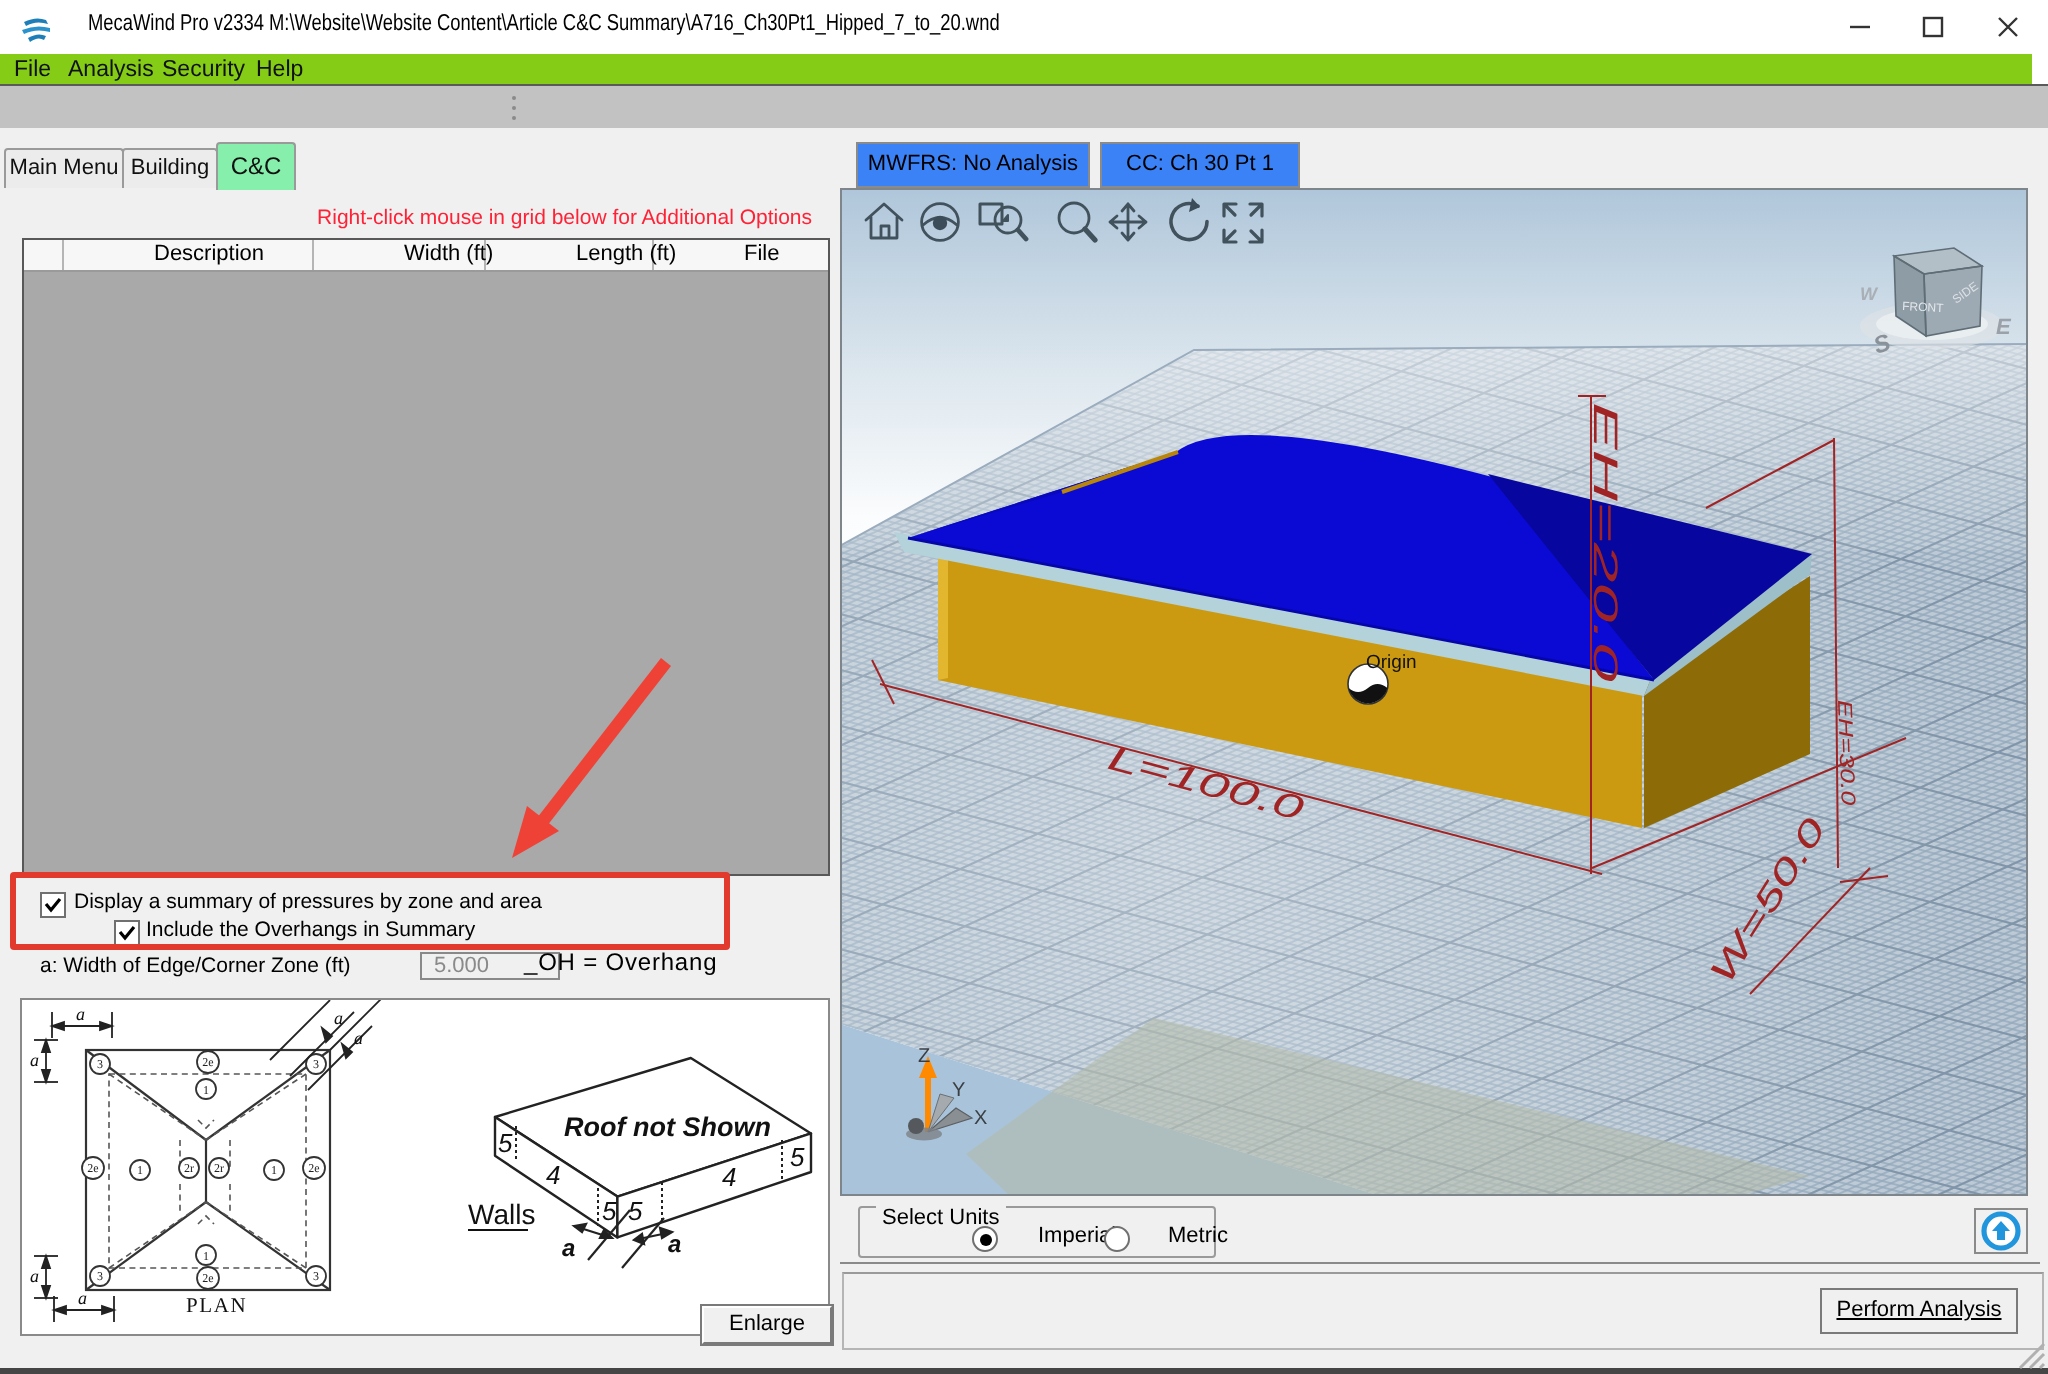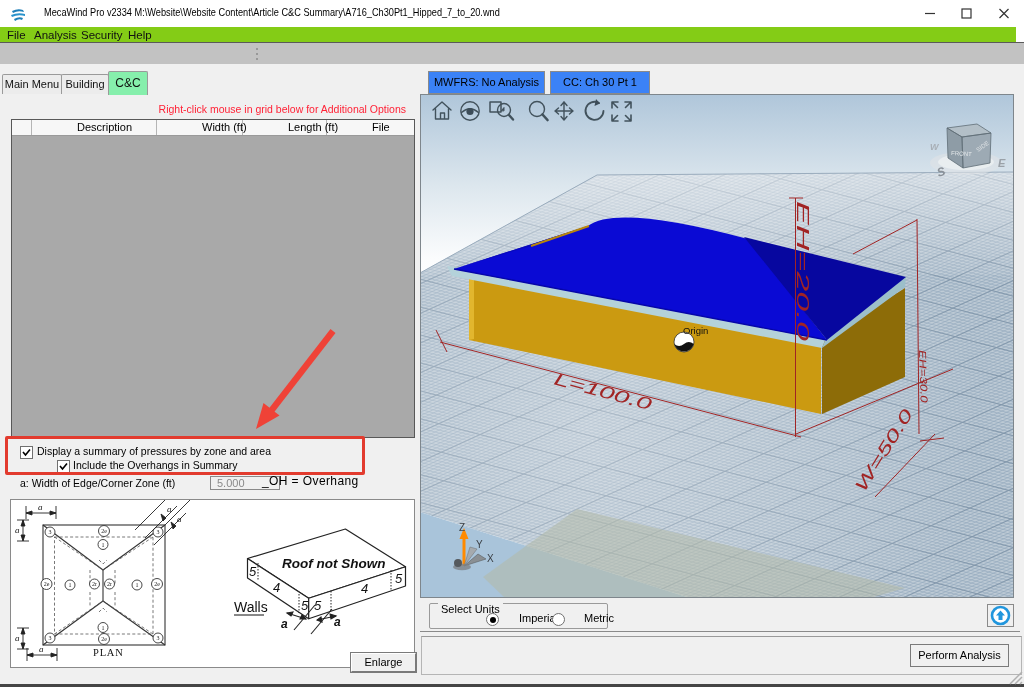--- a/index.html
+++ b/index.html
@@ -44,21 +44,21 @@
  font-size:11px;color:#000;text-align:center;line-height:20px;}
 #vp{left:420px;top:94px;width:594px;height:504px;}
 #unitsbar{left:420px;top:598px;width:600px;height:33px;background:#f0f0f0;border-bottom:1px solid #8a8a8a;}
 #unitbox{left:9px;top:5px;width:177px;height:24px;border:1px solid #9a9a9a;border-radius:2px;}
 #unitlab{left:8px;top:-1px;background:#f0f0f0;padding:0 3px;font-size:11px;color:#000;}
 .rad{position:absolute;width:11px;height:11px;border-radius:50%;background:#fff;border:1px solid #707070;}
 .radl{position:absolute;font-size:11px;color:#000;margin-left:16px;}
 #bluebtn{left:567px;top:6px;width:25px;height:21px;border:1px solid #8a8a8a;background:#f0f0f0;}
 #perfbar{left:421px;top:636px;width:599px;height:37px;background:#f0f0f0;border:1px solid #b5b5b5;border-top:1px solid #9a9a9a;}
 #perfbtn{left:488px;top:7px;width:97px;height:21px;background:#f0f0f0;border:1px solid #7a7a7a;
- font-size:11px;text-align:center;line-height:21px;color:#000;}
+ font-size:11px;text-align:center;line-height:21px;color:#000;text-decoration:underline;}
 </style>
 </head>
 <body>
 
 <div class="abs" id="titlebar">
  <svg class="abs" style="left:10px;top:6px" width="17" height="17" viewBox="0 0 17 17">
   <path d="M2 5 Q8 2 13 4 L14 6 Q8 4 3 7 Z" fill="#1e7fb8"></path>
   <path d="M1 9 Q8 6 15 8 L15 10 Q8 8 2 11 Z" fill="#2a93cc"></path>
   <path d="M4 13 Q9 10 13 12 L12 14 Q9 12 5 15 Z" fill="#1e7fb8"></path>
  </svg>

